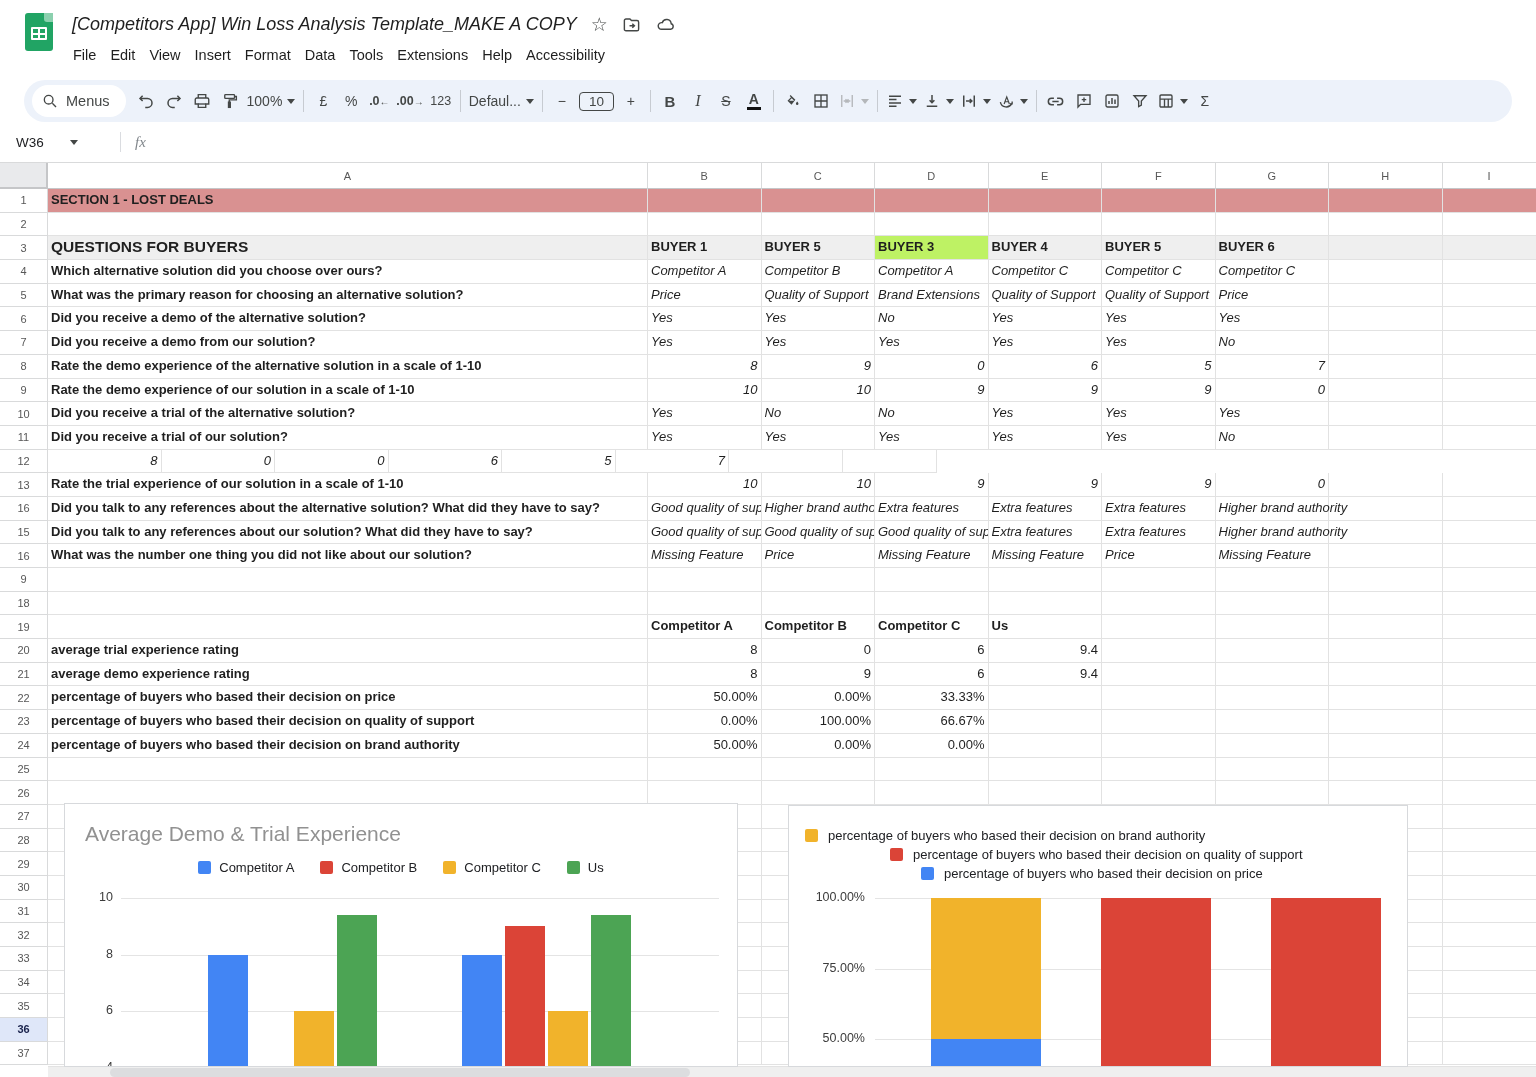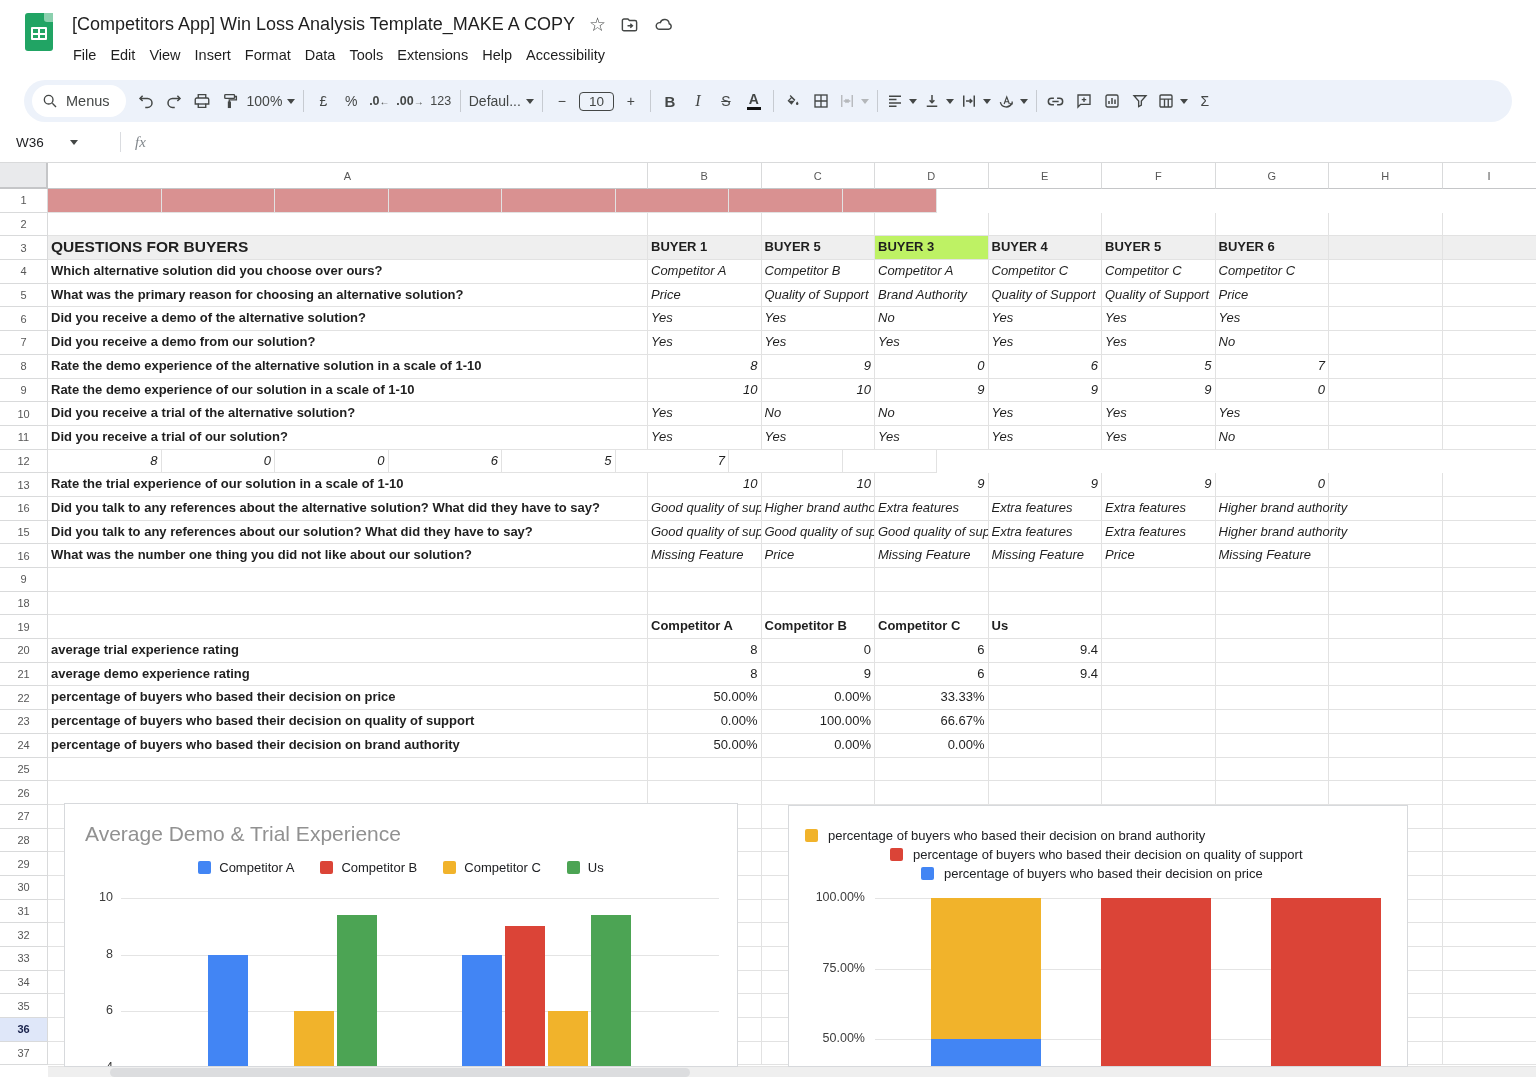--- a/index.html
+++ b/index.html
@@ -7,21 +7,21 @@
     font-family:"Liberation Sans","DejaVu Sans",sans-serif; color:#1f1f1f; }
   #page { position:relative; width:1536px; height:1077px; overflow:hidden; }
 
   
   .top-bar { position:absolute; left:0; top:0; width:100%; height:78px; background:#fff; }
   .sheets-logo { position:absolute; left:25px; top:13px; width:28px; height:38px; background:#21a464; border-radius:3px; }
   .sheets-logo .fold { position:absolute; right:0; top:0; width:9px; height:9px; background:#8bd0ae; border-bottom-left-radius:3px; }
   .sheets-logo .grid-ico { position:absolute; left:6px; top:14px; width:16px; height:13px; border:2px solid #fff; border-radius:1px; }
   .sheets-logo .grid-ico:before { content:""; position:absolute; left:0; right:0; top:3.5px; height:2px; background:#fff; }
   .sheets-logo .grid-ico:after { content:""; position:absolute; top:0; bottom:0; left:5px; width:2px; background:#fff; }
-  .title-row { position:absolute; left:72px; top:14px; display:flex; align-items:center; gap:14px; }
+  .title-row { position:absolute; left:72px; top:14px; display:flex; align-items:center; gap:14px;font-style:italic; }
   .doc-title { font-size:18px; color:#1f1f1f; white-space:nowrap; }
   .title-ico { color:#444746; font-size:19px; line-height:20px; display:inline-flex; align-items:center; }
   .menu-row { position:absolute; left:66px; top:44px; display:flex; }
   .menu-item { font-size:14.5px; color:#1f1f1f; padding:3px 7px; border-radius:4px; cursor:pointer; }
 
   
   .toolbar { position:absolute; left:24px; right:24px; top:80px; height:42px; background:#edf2fa; border-radius:21px; display:flex; align-items:center; padding:0 8px; }
   .tb { display:flex; align-items:center; justify-content:center; min-width:28px; height:30px; border-radius:4px; color:#444746; font-size:14px; gap:3px; padding:0 3px; cursor:pointer; }
   .tb svg { display:block; }
   .tb.disabled { color:#b4b7ba; }
@@ -299,20 +299,21 @@
         <div class="col-hdr" style="width: 113.5px;">D</div>
         <div class="col-hdr" style="width: 113.5px;">E</div>
         <div class="col-hdr" style="width: 113.5px;">F</div>
         <div class="col-hdr" style="width: 113.5px;">G</div>
         <div class="col-hdr" style="width: 113.5px;">H</div>
         <div class="col-hdr" style="width: 94px;">I</div>
       </div>
     <div class="rows" id="rows">
         <div class="g-row">
           <div class="row-num">1</div>
+          <div class="cell b" style="width: 600px; background: rgb(217, 145, 145);">SECTION 1 - LOST DEALS</div>
           <div class="cell" style="width: 113.5px; background: rgb(217, 145, 145);"></div>
           <div class="cell" style="width: 113.5px; background: rgb(217, 145, 145);"></div>
           <div class="cell" style="width: 113.5px; background: rgb(217, 145, 145);"></div>
           <div class="cell" style="width: 113.5px; background: rgb(217, 145, 145);"></div>
           <div class="cell" style="width: 113.5px; background: rgb(217, 145, 145);"></div>
           <div class="cell" style="width: 113.5px; background: rgb(217, 145, 145);"></div>
           <div class="cell" style="width: 113.5px; background: rgb(217, 145, 145);"></div>
           <div class="cell" style="width: 94px; background: rgb(217, 145, 145);"></div>
         </div>
         <div class="g-row">
@@ -349,21 +350,21 @@
           <div class="cell i" style="width: 113.5px;">Competitor C</div>
           <div class="cell i" style="width: 113.5px;">Competitor C</div>
           <div class="cell" style="width: 113.5px;"></div>
           <div class="cell" style="width: 94px;"></div>
         </div>
         <div class="g-row">
           <div class="row-num">5</div>
           <div class="cell b" style="width: 600px;">What was the primary reason for choosing an alternative solution?</div>
           <div class="cell i" style="width: 113.5px;">Price</div>
           <div class="cell i" style="width: 113.5px;">Quality of Support</div>
-          <div class="cell i" style="width: 113.5px;">Brand Authority</div>
+          <div class="cell i" style="width: 113.5px;">Brand Extensions</div>
           <div class="cell i" style="width: 113.5px;">Quality of Support</div>
           <div class="cell i" style="width: 113.5px;">Quality of Support</div>
           <div class="cell i" style="width: 113.5px;">Price</div>
           <div class="cell" style="width: 113.5px;"></div>
           <div class="cell" style="width: 94px;"></div>
         </div>
         <div class="g-row">
           <div class="row-num">6</div>
           <div class="cell b" style="width: 600px;">Did you receive a demo of the alternative solution?</div>
           <div class="cell i" style="width: 113.5px;">Yes</div>

